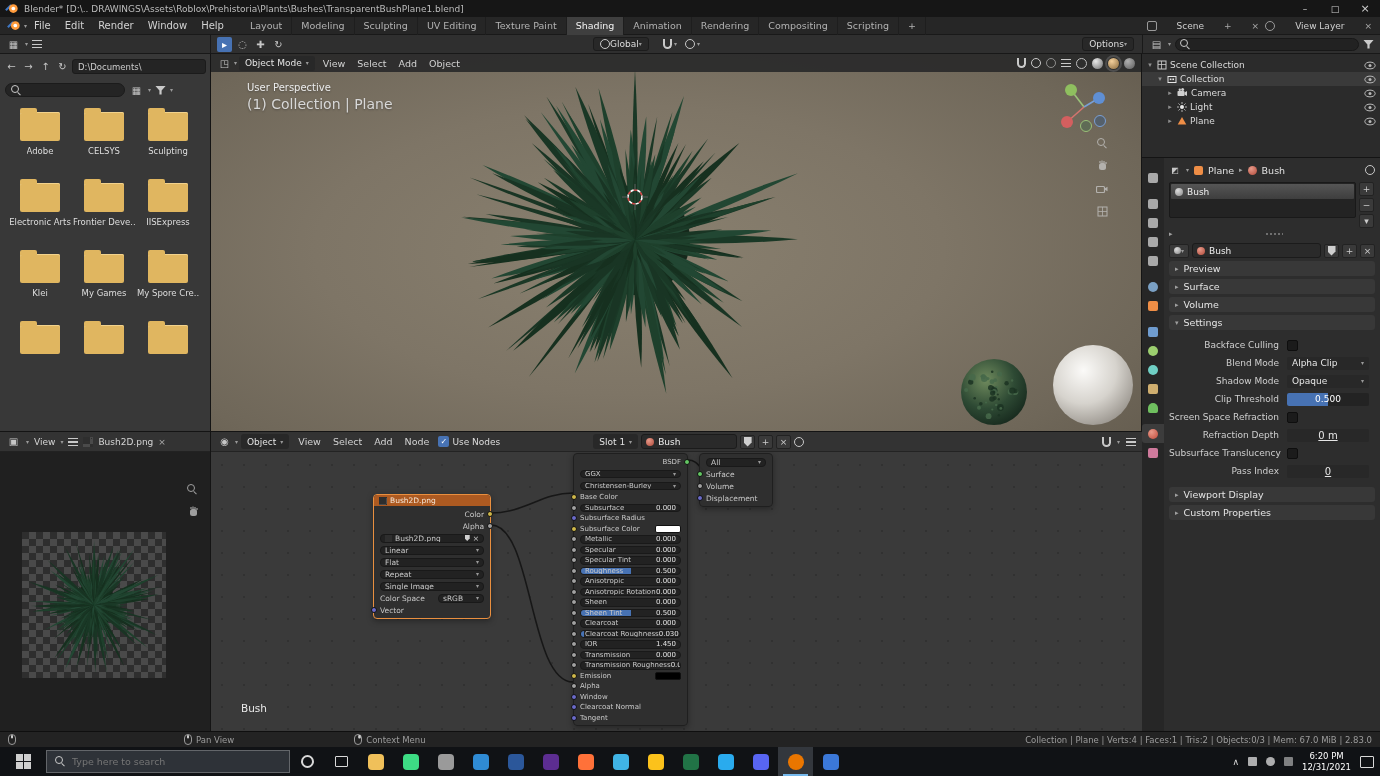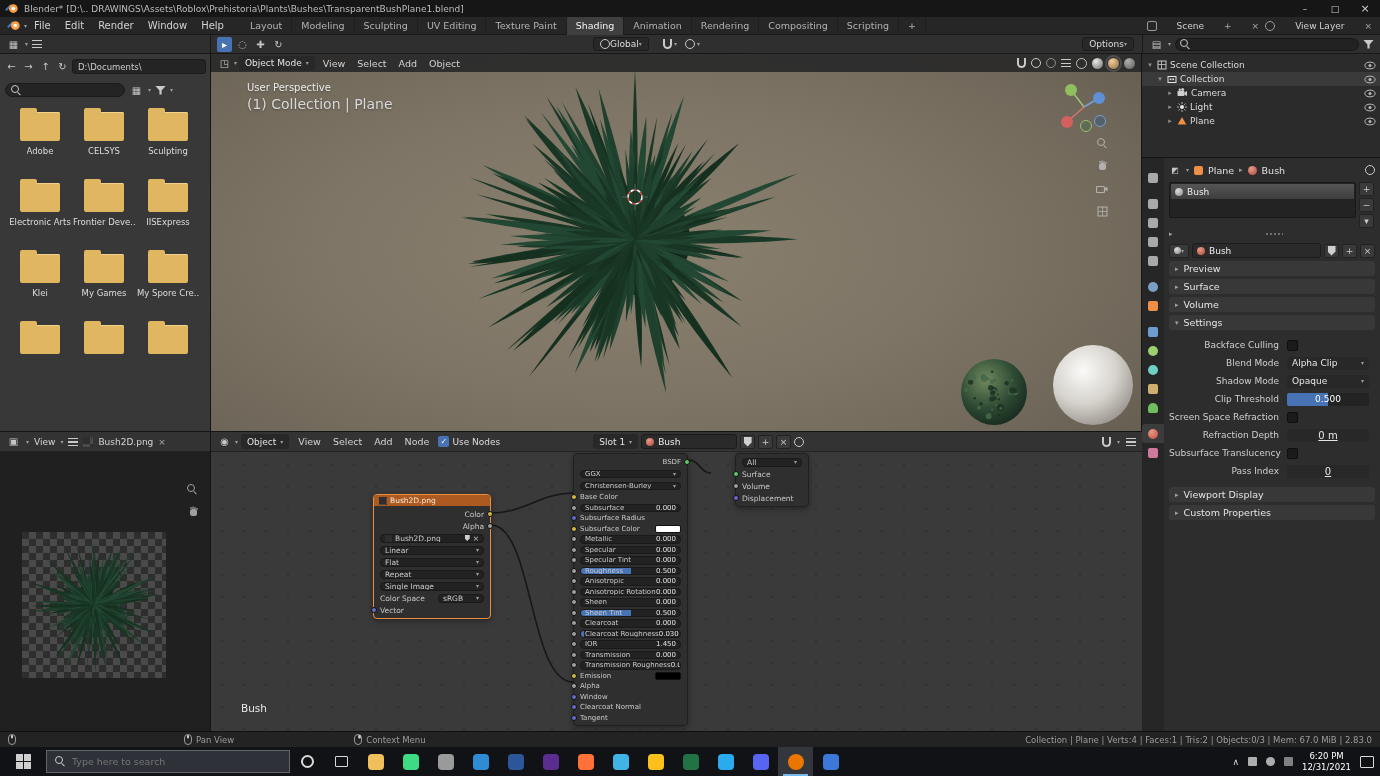--- a/index.html
+++ b/index.html
@@ -128,21 +128,21 @@
 .nv{position:relative;z-index:1;color:#e3e3e3;}
 .bfill{position:absolute;left:0;top:0;bottom:0;background:#4772b3;}
 .nlp{white-space:nowrap;}
 .nout{justify-content:flex-end;}
 .sock{position:absolute;width:6px;height:6px;border-radius:50%;border:1px solid #101010;top:50%;margin-top:-3px;}
 .sock.l{left:-3px;}
 .sock.r{right:-3px;}
 .swx{width:26px;height:8px;border:1px solid #111;border-radius:2px;margin-left:auto;}
 #node-bsdf{left:362px;top:21px;width:115px;font-size:7px;}
 #node-bsdf .nw{height:8.5px;}
-#node-out{left:524px;top:21px;width:74px;}
+#node-out{left:488px;top:21px;width:74px;}
 #se-label{position:absolute;left:30px;top:270px;font-size:10.5px;color:#e9e9e9;z-index:3;}
 
 #statusbar{position:absolute;left:0;top:731px;width:1380px;height:16px;background:#232323;border-top:1px solid #0f0f0f;display:flex;align-items:center;font-size:8.5px;color:#9c9c9c;padding:0 8px;gap:10px;}
 #sb-right{margin-left:auto;color:#9c9c9c;}
 .sbhint{display:flex;align-items:center;gap:4px;}
 
 #taskbar{position:absolute;left:0;top:747px;width:1380px;height:29px;background:#101215;display:flex;align-items:center;}
 #tb-start{width:46px;height:29px;display:flex;align-items:center;justify-content:center;}
 .winlogo{display:grid;grid-template-columns:7px 7px;grid-template-rows:7px 7px;gap:1px;}
 .winlogo span{background:#cfcfcf;}

